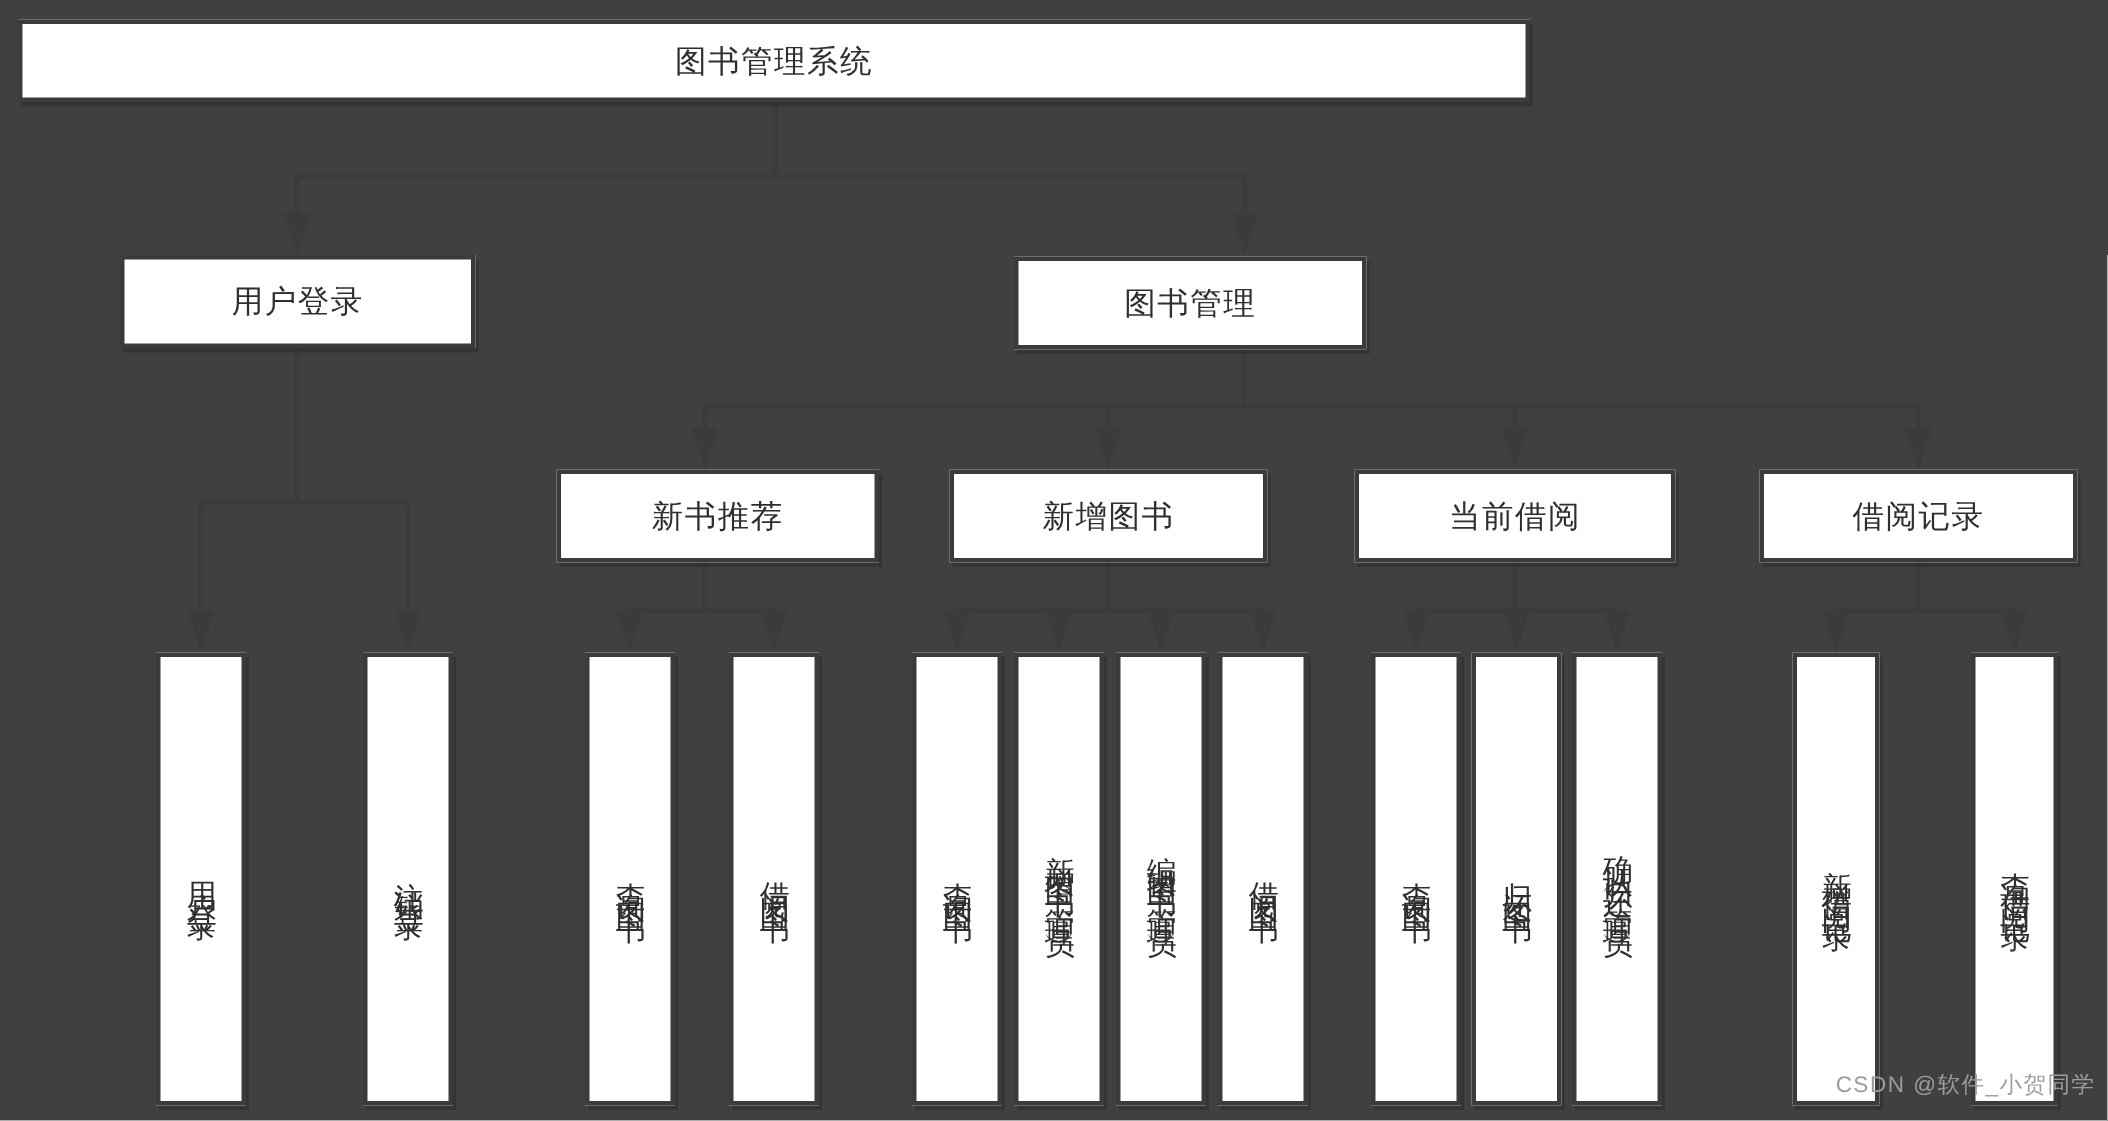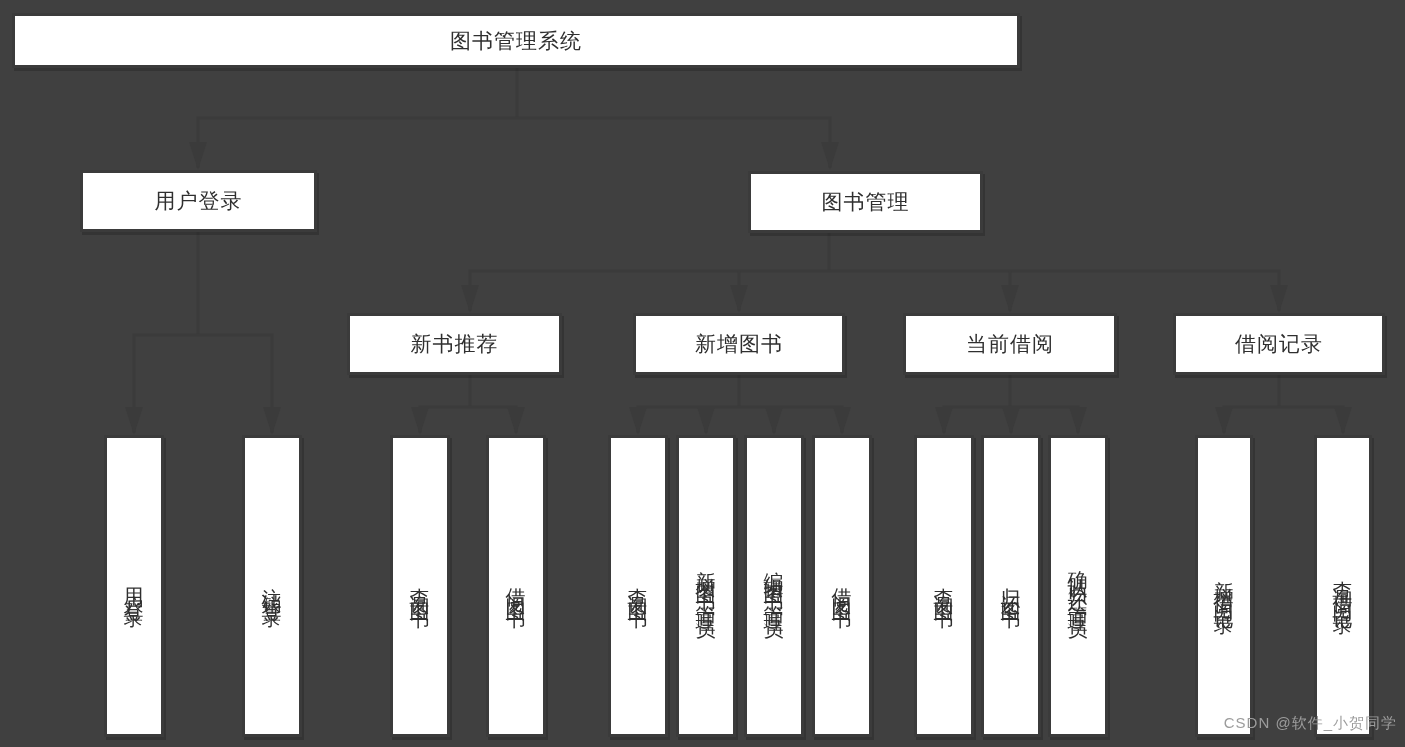--- a/index.html
+++ b/index.html
@@ -110,25 +110,25 @@
     </g>
   </svg>
 
   <div class="node h" style="left:12px;top:13px;width:1008px;height:55px">
     <span>图书管理系统</span>
   </div>
 
   <div class="node h" style="left:80px;top:170px;width:237px;height:62px">
     <span>用户登录</span>
   </div>
-  <div class="node h" style="left:748px;top:171px;width:235px;height:62px">
+  <div class="node h" style="left:676px;top:171px;width:235px;height:62px">
     <span>图书管理</span>
   </div>
 
-  <div class="node h" style="left:347px;top:313px;width:215px;height:62px">
+  <div class="node h" style="left:371px;top:313px;width:215px;height:62px">
     <span>新书推荐</span>
   </div>
   <div class="node h" style="left:633px;top:313px;width:212px;height:62px">
     <span>新增图书</span>
   </div>
   <div class="node h" style="left:1173px;top:313px;width:212px;height:62px">
     <span>借阅记录</span>
   </div>
   <div class="node h" style="left:903px;top:313px;width:214px;height:62px">
     <span>当前借阅</span>

